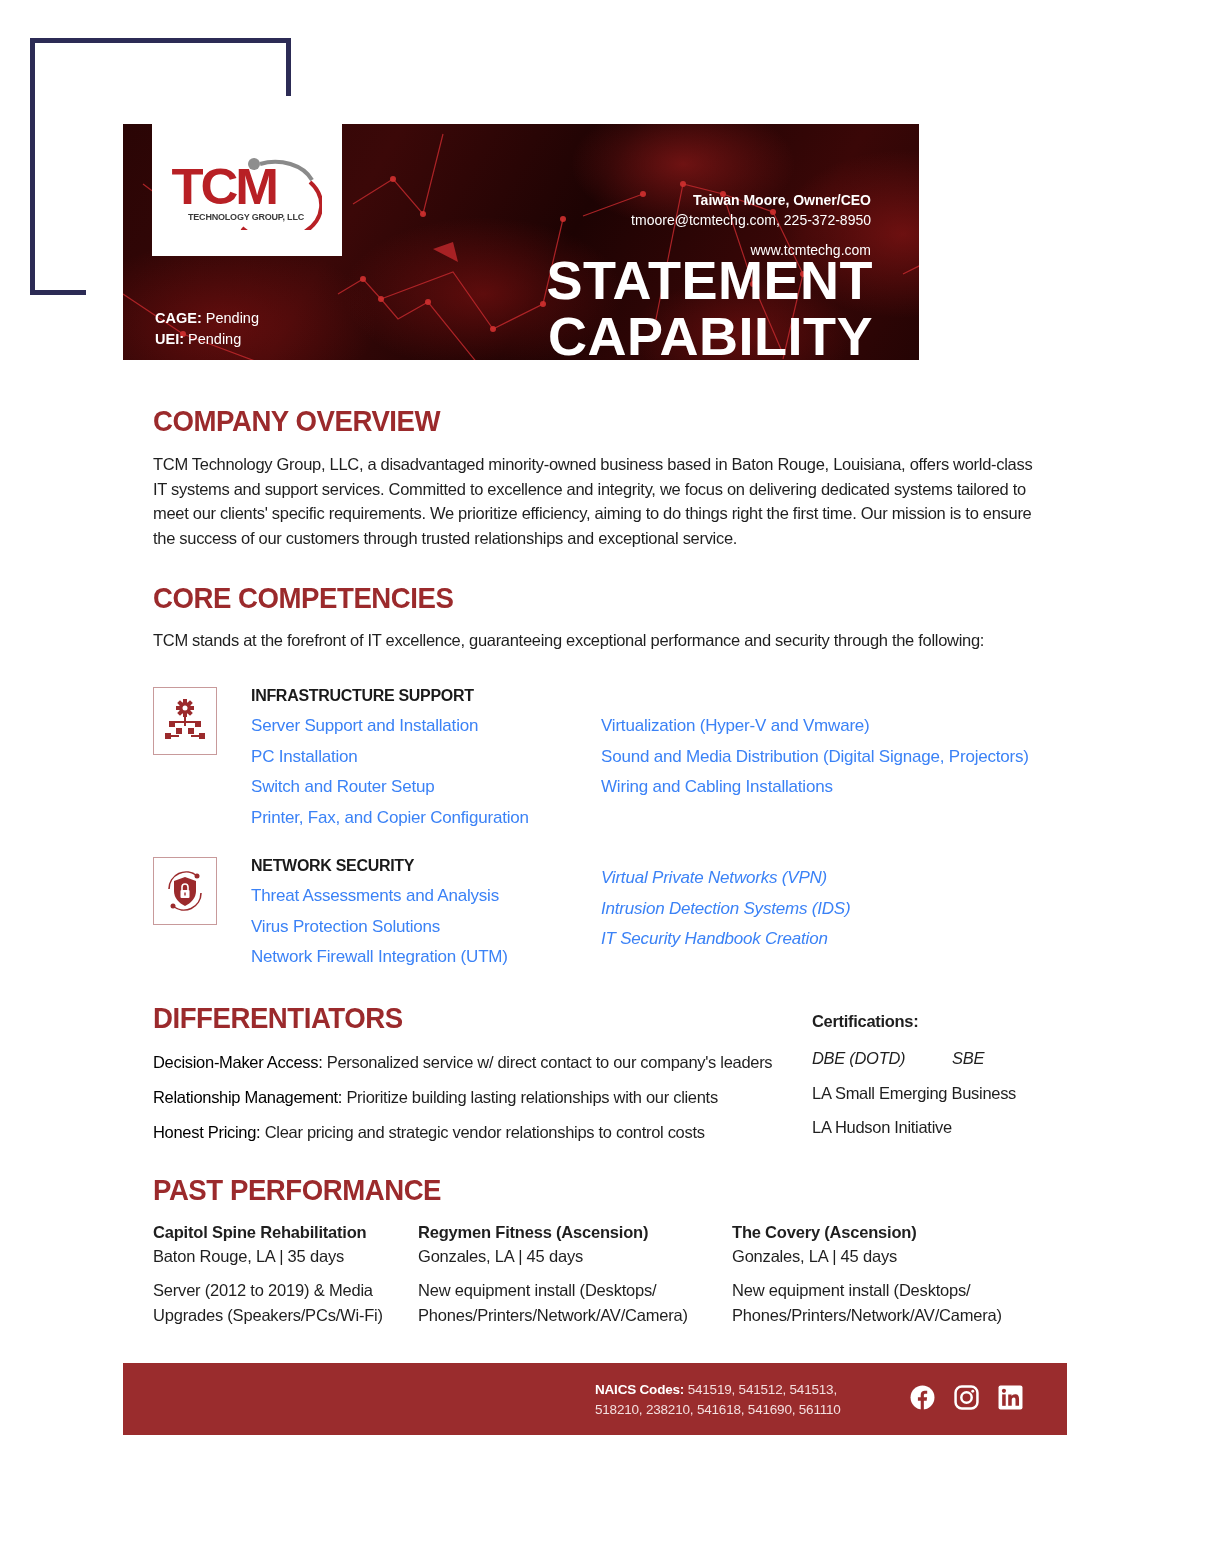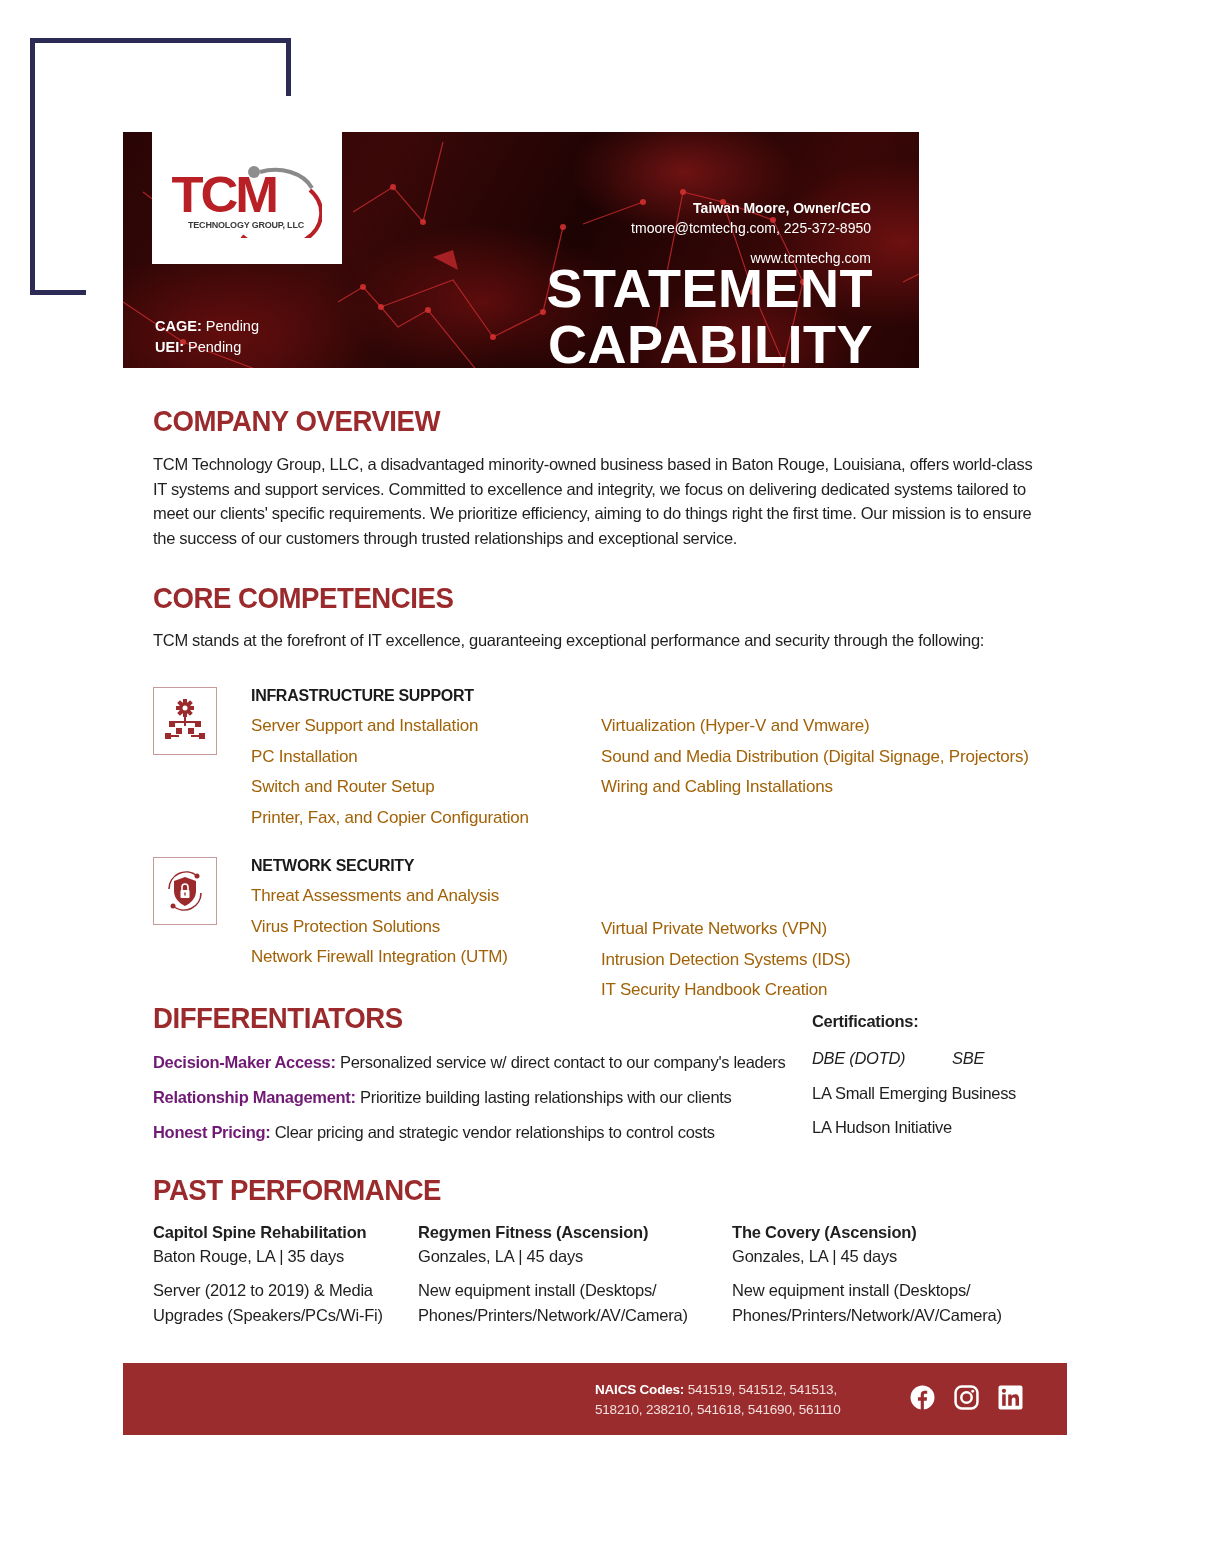--- a/index.html
+++ b/index.html
@@ -3,21 +3,21 @@
 <meta charset="utf-8">
 <style>
   * { box-sizing: border-box; margin: 0; padding: 0; }
   html, body { width: 1206px; height: 1562px; background: #ffffff; overflow: hidden; }
   body { position: relative; font-family: "Liberation Sans", "DejaVu Sans", sans-serif; color: #1a1a1a; }
 
   .frame-accent { position: absolute; left: 30px; top: 38px; width: 256px; height: 256px; border: 5px solid #2c2b55; border-right: none; border-bottom: none; }
   .frame-accent::before { content: ""; position: absolute; right: -5px; top: -5px; width: 5px; height: 58px; background: #2c2b55; }
   .frame-accent::after { content: ""; position: absolute; left: -5px; bottom: -1px; width: 56px; height: 5px; background: #2c2b55; }
 
-  .hero { position: absolute; left: 123px; top: 132px; width: 796px; height: 236px; overflow: hidden;
+  .hero { position: absolute; left: 123px; top: 124px; width: 796px; height: 236px; overflow: hidden;
     background:
       radial-gradient(ellipse 160px 90px at 560px 40px, rgba(170,30,30,0.55), transparent 70%),
       radial-gradient(ellipse 200px 110px at 360px 170px, rgba(150,20,20,0.5), transparent 70%),
       radial-gradient(ellipse 180px 120px at 780px 110px, rgba(160,25,25,0.55), transparent 70%),
       radial-gradient(ellipse 220px 120px at 100px 200px, rgba(150,20,20,0.45), transparent 70%),
       radial-gradient(ellipse 160px 80px at 620px 210px, rgba(140,20,20,0.45), transparent 70%),
       linear-gradient(120deg, #2a0505 0%, #3b0808 30%, #1d0303 55%, #3a0707 80%, #250404 100%);
   }
   .hero svg.net { position: absolute; left: 0; top: 0; }
   .logo-box { position: absolute; left: 29px; top: 0; width: 190px; height: 132px; background: #ffffff; display: flex; align-items: center; justify-content: center; }
@@ -31,24 +31,24 @@
   .hero-contact { position: absolute; right: 48px; top: 30px; text-align: right; color: #ffffff; font-size: 14px; line-height: 20px; }
   .hero-contact .name { font-weight: bold; margin-top: 36px; }
   .hero-contact .web { display: inline-block; margin-top: 10px; }
   .hero-title { position: absolute; right: 46px; top: 128px; text-align: right; color: #ffffff; font-weight: bold; font-size: 54px; line-height: 56px; letter-spacing: 0.5px; }
 
   .section-h { position: absolute; left: 153px; font-weight: bold; color: #9b2a2c; font-size: 30px; letter-spacing: -0.5px; line-height: 34px; transform: scaleX(0.92); transform-origin: left center; }
   .para { position: absolute; left: 153px; width: 880px; font-size: 16.5px; line-height: 24.5px; color: #1f1f1f; letter-spacing: -0.3px; }
 
   .icon-box { position: absolute; left: 153px; width: 64px; height: 68px; border: 1px solid #c89a9b; display: flex; align-items: center; justify-content: center; }
   .comp-title { position: absolute; left: 251px; font-weight: bold; font-size: 16px; color: #1a1a1a; letter-spacing: -0.3px; }
-  .comp-col { position: absolute; font-size: 17px; line-height: 30.5px; color: #a16207; letter-spacing: -0.2px; list-style: none; }
+  .comp-col { position: absolute; font-size: 17px; line-height: 30.5px; color: #3b82f6; letter-spacing: -0.2px; list-style: none; }
 
   .diff-list { position: absolute; left: 153px; top: 1045px; font-size: 16.5px; line-height: 35px; color: #1f1f1f; letter-spacing: -0.3px; }
-  .diff-list b { font-weight: bold; color: #701a75; }
+  .diff-list b { font-weight: normal; color: #000000; }
   .cert { position: absolute; left: 812px; top: 1012px; font-size: 16.5px; color: #1f1f1f; letter-spacing: -0.3px; }
   .cert .h { font-weight: bold; margin-bottom: 10px; }
   .cert .row { line-height: 34.5px; }
   .cert .sbe { position: absolute; left: 140px; }
 
   .pp { position: absolute; top: 1220px; font-size: 16.5px; color: #1f1f1f; letter-spacing: -0.2px; }
   .pp .t { font-weight: bold; line-height: 24px; }
   .pp .loc { line-height: 24px; }
   .pp .desc { margin-top: 10px; line-height: 24.5px; }
 
@@ -182,21 +182,21 @@
     <path d="M21,23 V20 A3,3 0 0 1 27,20 V23" stroke="#fff" stroke-width="1.6" fill="none"></path>
     <rect x="23.3" y="25.5" width="1.4" height="3" fill="#9b2a2c"></rect>
   </svg>
 </div>
 <div class="comp-title" style="top:857px;">NETWORK SECURITY</div>
 <ul class="comp-col" style="left:251px; top:881px;">
   <li>Threat Assessments and Analysis</li>
   <li>Virus Protection Solutions</li>
   <li>Network Firewall Integration (UTM)</li>
 </ul>
-<ul class="comp-col" style="left:601px; top:914px;">
+<ul class="comp-col" style="left:601px; top:863px;font-style:italic;">
   <li>Virtual Private Networks (VPN)</li>
   <li>Intrusion Detection Systems (IDS)</li>
   <li>IT Security Handbook Creation</li>
 </ul>
 
 <div class="section-h" style="top:1001px;">DIFFERENTIATORS</div>
 <div class="diff-list">
   <div><b>Decision-Maker Access:</b> <span>Personalized service w/ direct contact to our company's leaders</span></div>
   <div><b>Relationship Management:</b> <span>Prioritize building lasting relationships with our clients</span></div>
   <div><b>Honest Pricing:</b> <span>Clear pricing and strategic vendor relationships to control costs</span></div>

